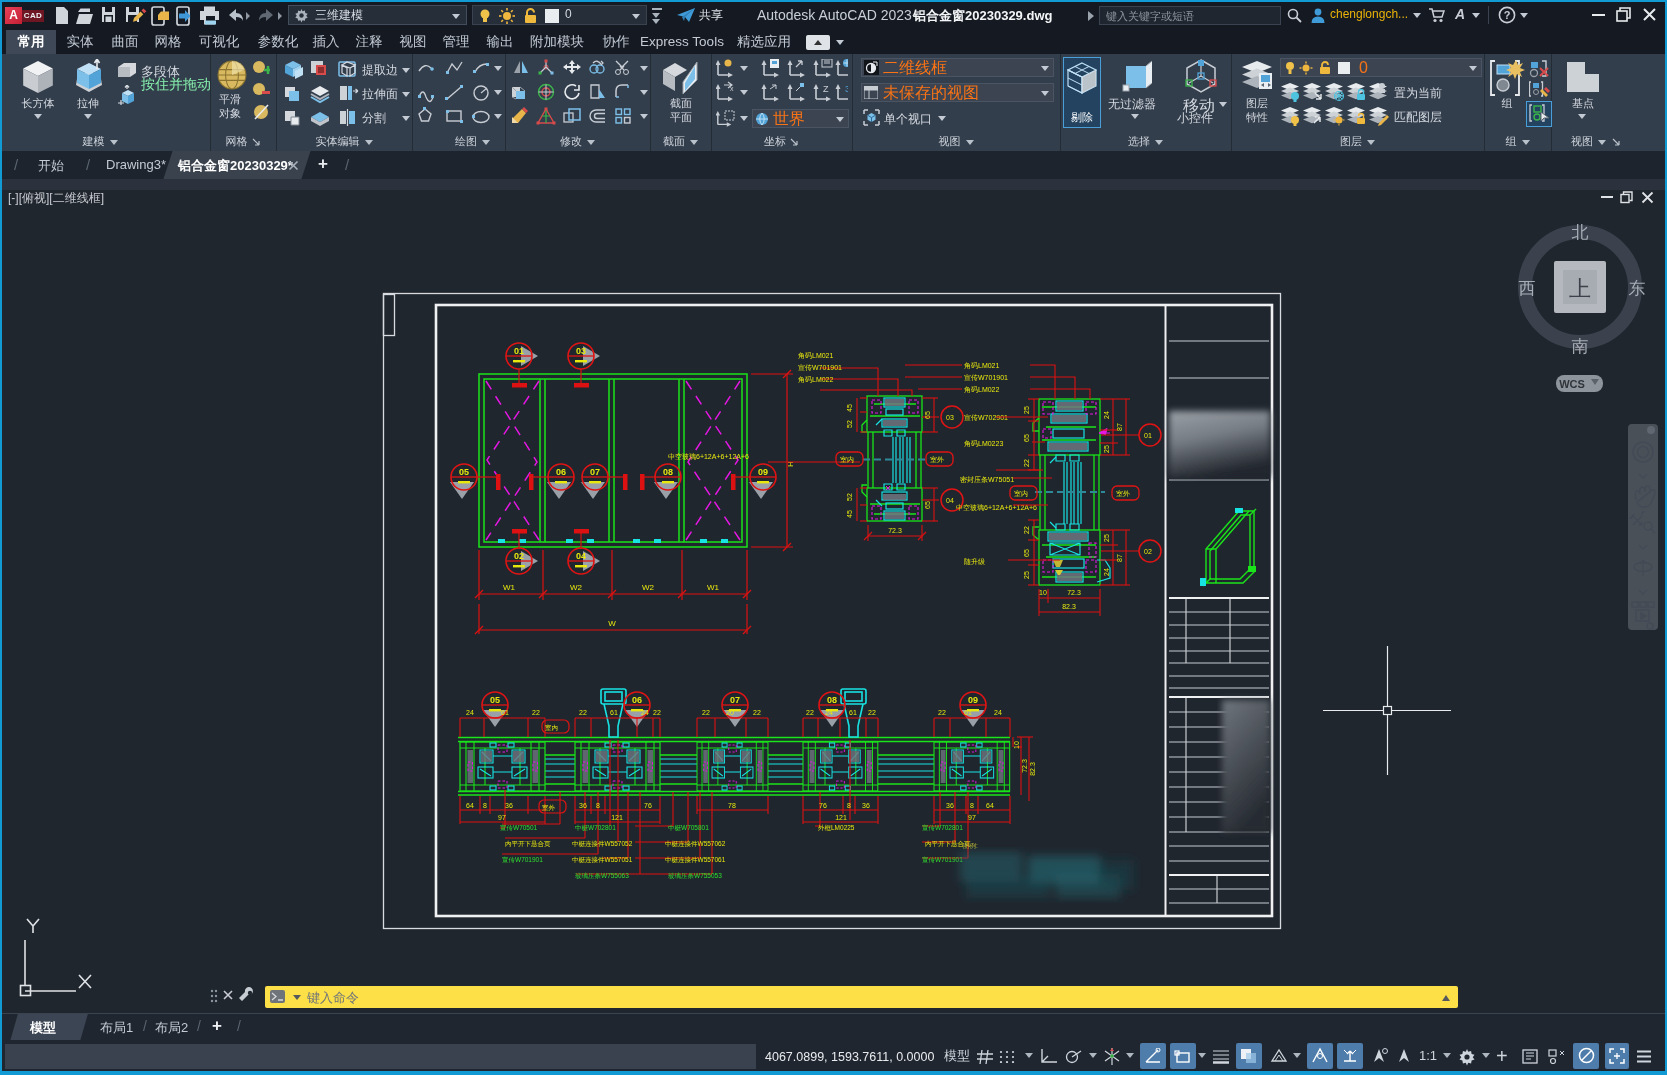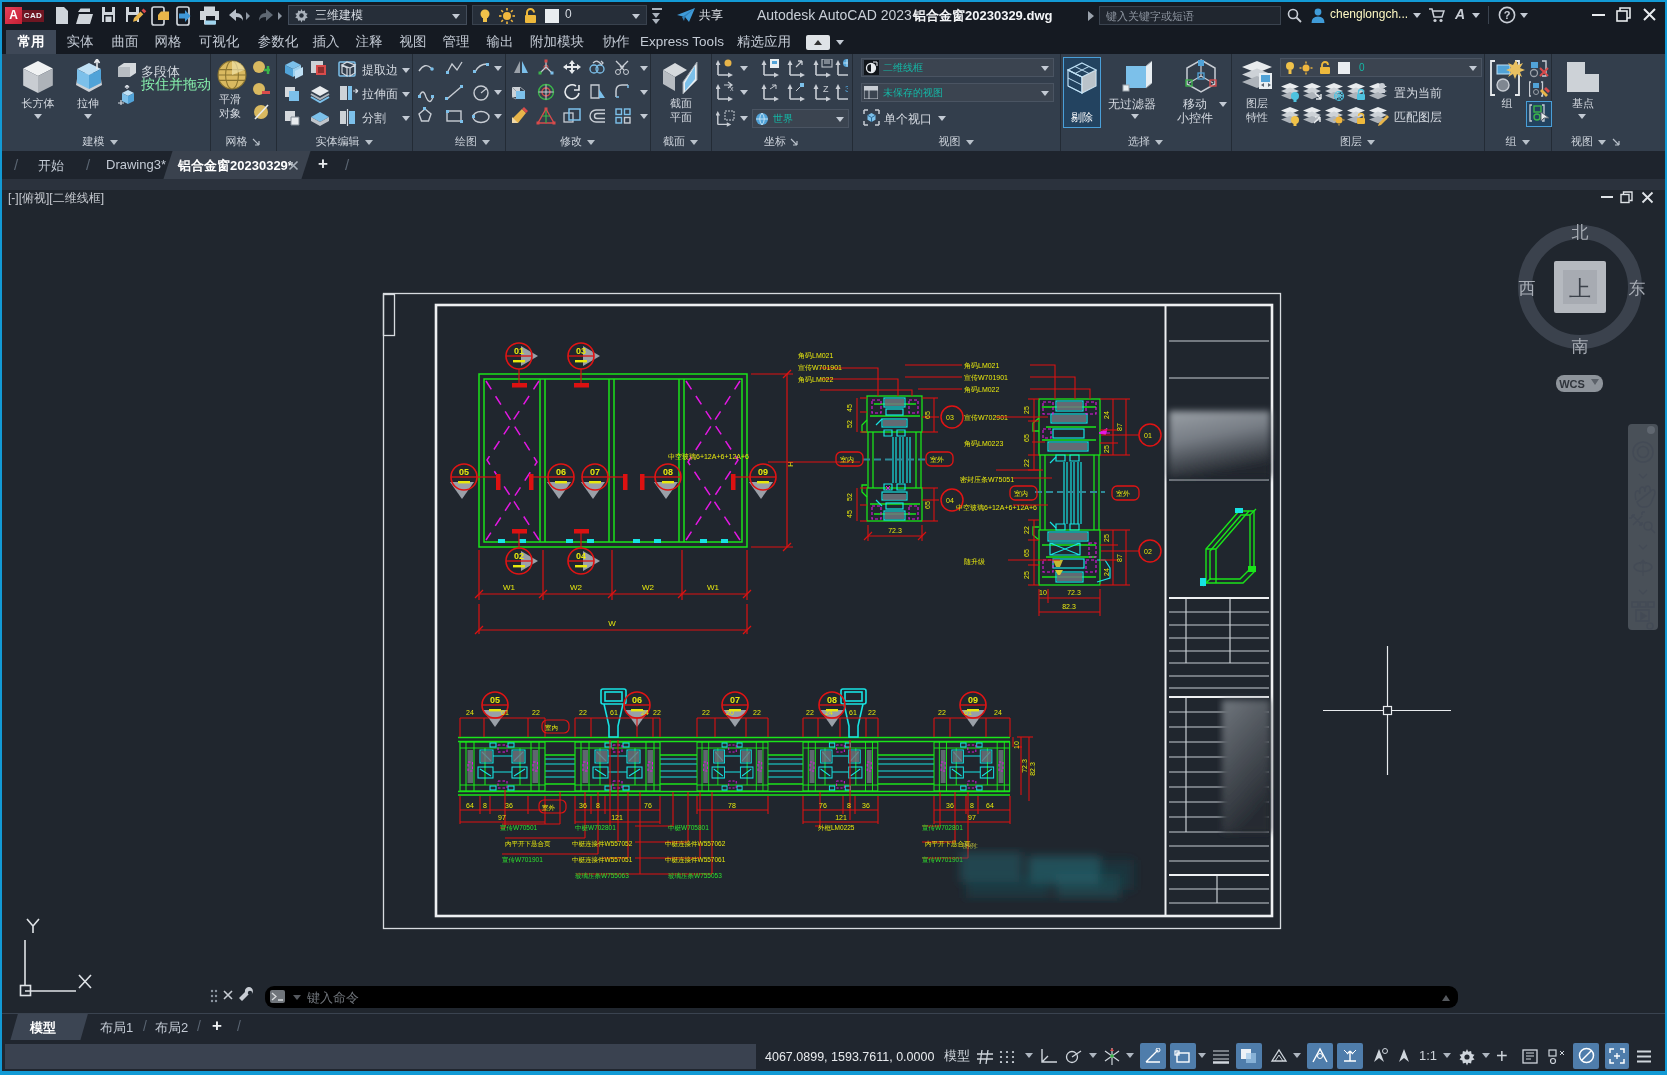--- a/index.html
+++ b/index.html
@@ -10,21 +10,21 @@
 
 #titlebar{position:absolute;left:0;top:0;width:1667px;height:30px;background:#151a22;}
 #tabrow{position:absolute;left:0;top:30px;width:1667px;height:24px;background:#151a22;}
 .rtab{position:absolute;top:0;height:24px;line-height:24px;color:#c3cad4;font-size:13.5px;text-align:center;}
 .rtab.on{background:#3e4857;color:#fff;font-weight:bold;}
 
 #ribbon{position:absolute;left:0;top:54px;width:1667px;height:97px;background:#333e4c;}
 .pdiv{position:absolute;top:0;width:1px;height:97px;background:#232b35;}
 .plabel{position:absolute;bottom:3px;height:14px;line-height:14px;font-size:11px;color:#cdd3db;text-align:center;width:100%;}
 .blab{position:absolute;font-size:11px;color:#d4d9e0;text-align:center;white-space:nowrap;}
-.dropbox{position:absolute;height:19px;background:#3b4450;border:1px solid #4a5462;color:#14b8a6;font-size:10px;line-height:17px;}
+.dropbox{position:absolute;height:19px;background:#3b4450;border:1px solid #4a5462;color:#f97316;font-size:16px;line-height:17px;}
 .dbcaret{position:absolute;right:4px;top:7px;width:0;height:0;border-left:4px solid transparent;border-right:4px solid transparent;border-top:5px solid #c3cad4;}
 .pcaret{display:inline-block;width:0;height:0;border-left:4px solid transparent;border-right:4px solid transparent;border-top:5px solid #b9c1ca;margin-left:5px;vertical-align:middle;}
 
 #filetabs{position:absolute;left:0;top:151px;width:1667px;height:28px;background:#1e242d;}
 #chromestrip{position:absolute;left:0;top:179px;width:1667px;height:11px;background:#2b323d;}
 
 #canvas{position:absolute;left:2px;top:190px;width:1663px;height:823px;background:#20262e;}
 
 #laytabs{position:absolute;left:0;top:1013px;width:1667px;height:27px;background:#20262f;border-top:1px solid #3a4350;}
 
@@ -120,21 +120,21 @@
       <span style="position:absolute;left:6px;top:2px;font-size:11px;color:#8d95a0;">键入关键字或短语</span>
     </div>
     <svg class="abs" style="left:1287px;top:8px" width="15" height="15" viewBox="0 0 15 15">
         <circle cx="6" cy="6" r="4.5" fill="none" stroke="#c9ced6" stroke-width="1.6"></circle>
         <line x1="9.5" y1="9.5" x2="14" y2="14" stroke="#c9ced6" stroke-width="1.8"></line>
       </svg>
     <svg class="abs" style="left:1310px;top:7px" width="16" height="16" viewBox="0 0 16 16">
         <circle cx="8" cy="5" r="3.4" fill="#3f9bd8"></circle>
         <path d="M1.5 16 Q1.5 9.5 8 9.5 Q14.5 9.5 14.5 16 Z" fill="#3f9bd8"></path>
       </svg>
-    <span class="tx" style="left:1330px;top:7px;color:#fef9c3;font-size:12px;">chenglongch...</span>
+    <span class="tx" style="left:1330px;top:7px;color:#eab308;font-size:12px;">chenglongch...</span>
     <div class="dbcaret" style="left:1413px;top:13px;"></div>
     <svg class="abs" style="left:1428px;top:7px" width="17" height="16" viewBox="0 0 17 16">
         <path d="M1 2 h3 l2 8 h8 l2 -6 H5" fill="none" stroke="#c9ced6" stroke-width="1.5"></path>
         <circle cx="7" cy="13.5" r="1.6" fill="#c9ced6"></circle>
         <circle cx="13" cy="13.5" r="1.6" fill="#c9ced6"></circle>
       </svg>
     <span class="tx" style="left:1455px;top:6px;color:#c9ced6;font-size:14px;font-weight:bold;font-style:italic;">A</span>
     <div class="dbcaret" style="left:1472px;top:13px;"></div>
     <div class="abs" style="left:1488px;top:6px;width:1px;height:18px;background:#3a434f;"></div>
     <svg class="abs" style="left:1498px;top:6px" width="18" height="18" viewBox="0 0 18 18">
@@ -548,21 +548,21 @@
     <span class="tx" style="left:1108px;top:42px;font-size:12px;color:#d4d9e0;">无过滤器</span>
     <div class="dbcaret" style="left:1131px;top:60px;"></div>
     <svg class="abs" style="left:1183px;top:4px" width="36" height="36" viewBox="0 0 36 36">
         <path d="M18 2 L32 10 V26 L18 34 L4 26 V10 Z" fill="none" stroke="#c8cdd4" stroke-width="1.5"></path>
         <path d="M18 18 V5 M18 18 L6 25 M18 18 L30 25" stroke="#c8cdd4" stroke-width="1.2"></path>
         <rect x="15" y="2" width="6" height="6" fill="#51a3d8"></rect>
         <rect x="15" y="15" width="6" height="6" fill="none" stroke="#51a3d8" stroke-width="1.3"></rect>
         <rect x="3" y="22" width="6" height="6" fill="none" stroke="#3bb54a" stroke-width="1.3"></rect>
         <rect x="27" y="22" width="6" height="6" fill="none" stroke="#d84b4b" stroke-width="1.3"></rect>
       </svg>
-    <span class="tx" style="left:1183px;top:42px;font-size:12px;color:#d4d9e0;">移动</span>
+    <span class="tx" style="left:1183px;top:42px;font-size:16px;color:#d4d9e0;">移动</span>
     <span class="tx" style="left:1177px;top:56px;font-size:12px;color:#d4d9e0;">小控件</span>
     <div class="dbcaret" style="left:1219px;top:48px;"></div>
     <div class="plabel" style="left:1060px;width:171px;">选择<span class="pcaret"></span></div>
 
     <svg class="abs" style="left:1239px;top:5px" width="36" height="36" viewBox="0 0 36 36">
         <g transform="translate(3,2) scale(1.5)">
           <use href="#lay3"></use>
         </g>
         <rect x="20" y="14" width="13" height="16" fill="#e8eef2"></rect>
         <rect x="22" y="16" width="9" height="7" fill="#51a3d8"></rect>
@@ -1413,21 +1413,21 @@
           <circle cx="7" cy="4" r="1.2"></circle>
           <circle cx="3" cy="9" r="1.2"></circle>
           <circle cx="7" cy="9" r="1.2"></circle>
           <circle cx="3" cy="14" r="1.2"></circle>
           <circle cx="7" cy="14" r="1.2"></circle>
         </g>
       <path d="M15 4 l8 8 M23 4 l-8 8" stroke="#c8cdd4" stroke-width="1.6"></path>
       <path d="M33 14 l6 -6 a4 4 0 1 0 -3 -3 l-6 6 z" fill="#c8cdd4"></path>
         <circle cx="41" cy="6" r="2.2" fill="#202730"></circle>
     </svg>
-    <div class="abs" style="left:60px;top:2px;width:1193px;height:22px;background:#000000;border-radius:9px;">
+    <div class="abs" style="left:60px;top:2px;width:1193px;height:22px;background:#fde047;border-radius:2px;">
       <svg class="abs" style="left:5px;top:4px" width="20" height="14" viewBox="0 0 20 14">
           <rect x="0" y="0" width="15" height="13" rx="2" fill="#6f747a"></rect>
           <path d="M2 3 l4 3.5 -4 3.5 M8 10 h5" stroke="#d8dadd" stroke-width="1.3" fill="none"></path>
         </svg>
       <div class="dbcaret" style="left:28px;top:9px;border-top-color:#55595e;"></div>
       <span style="position:absolute;left:42px;top:3px;font-size:13px;color:#6f747a;">键入命令</span>
       <div class="dbcaret" style="right:8px;top:9px;border-top:none;border-bottom:6px solid #55595e;"></div>
     </div>
   </div>
   <div id="laytabs">

